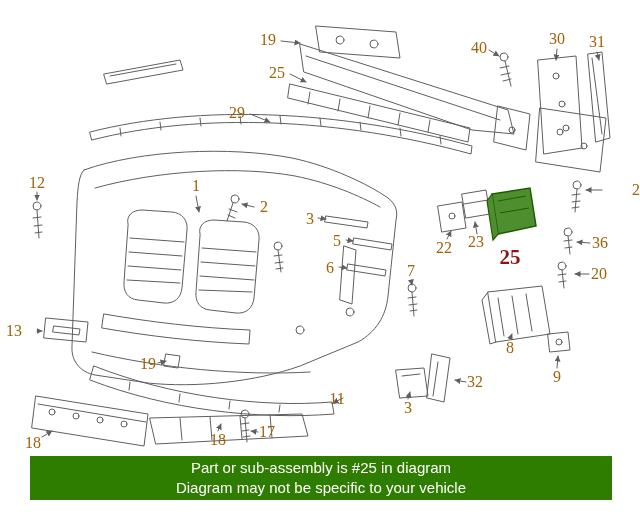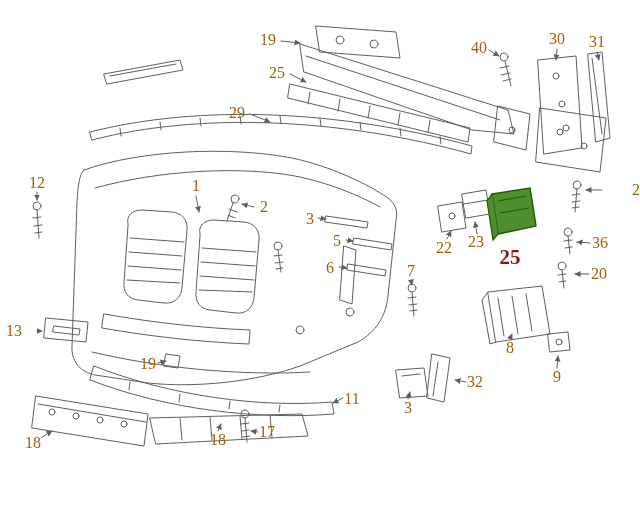--- a/index.html
+++ b/index.html
@@ -252,20 +252,24 @@
   <div class="part-label big" style="left:510px;top:257px">25</div>
   <div class="part-label" style="left:600px;top:243px">36</div>
   <div class="part-label" style="left:330px;top:268px">6</div>
   <div class="part-label" style="left:411px;top:271px">7</div>
   <div class="part-label" style="left:599px;top:274px">20</div>
   <div class="part-label" style="left:14px;top:331px">13</div>
   <div class="part-label" style="left:148px;top:364px">19</div>
   <div class="part-label" style="left:510px;top:348px">8</div>
   <div class="part-label" style="left:557px;top:377px">9</div>
   <div class="part-label" style="left:475px;top:382px">32</div>
-  <div class="part-label" style="left:352px;top:399px">11</div>
+  <div class="part-label" style="left:337px;top:399px">11</div>
   <div class="part-label" style="left:408px;top:408px">3</div>
   <div class="part-label" style="left:33px;top:443px">18</div>
   <div class="part-label" style="left:267px;top:432px">17</div>
   <div class="part-label" style="left:218px;top:440px">18</div>
 
+  <div class="banner">
+    <div>Part or sub-assembly is #25 in diagram</div>
+    <div>Diagram may not be specific to your vehicle</div>
+  </div>
 
 </div>
 
 </body></html>

